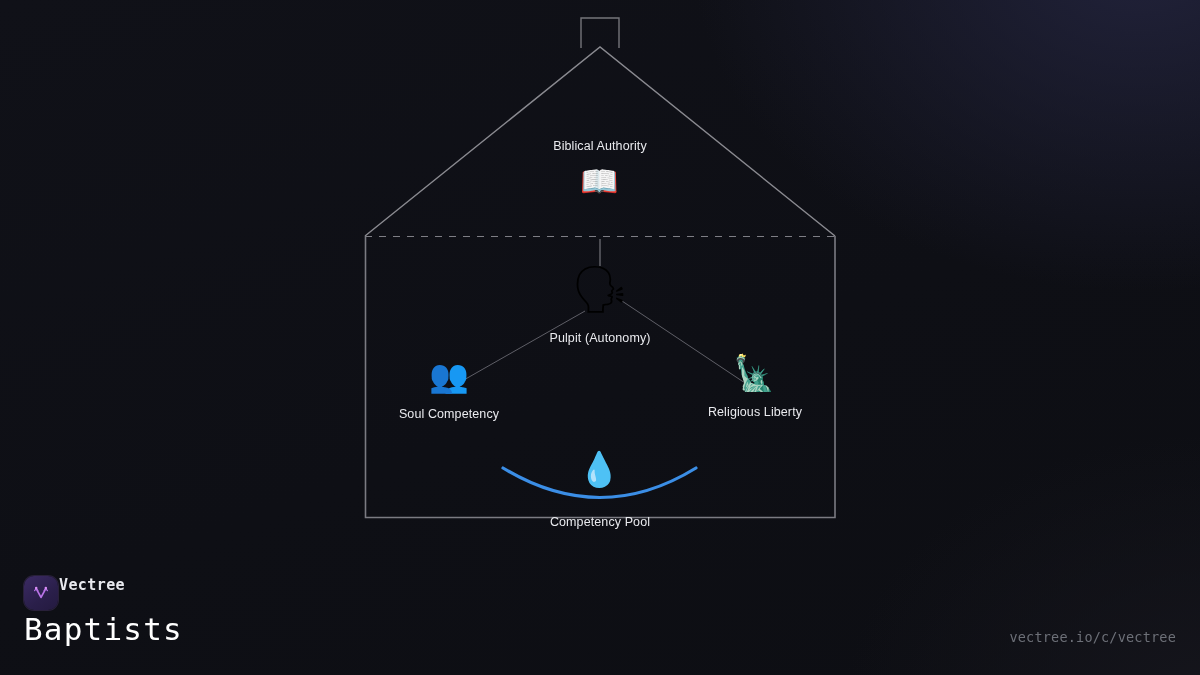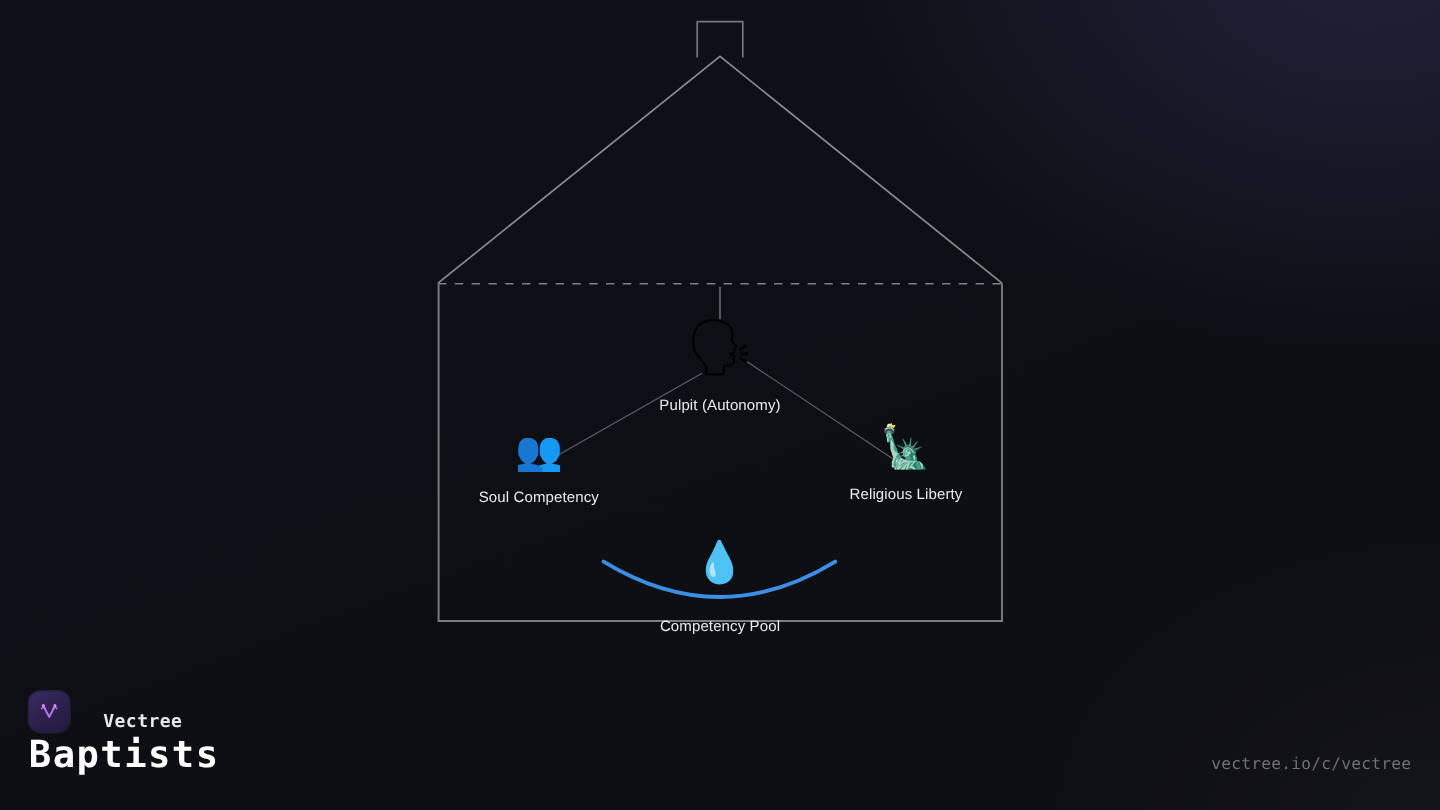--- a/index.html
+++ b/index.html
@@ -77,22 +77,22 @@
   
   #footer {
     position:absolute;
     left:0; right:0; bottom:0;
     height:110px;
   }
   #brand {
     position:absolute;
     left:24px; top:11px;
     display:flex;
-    align-items:flex-end;
-    gap:28px;
+    align-items:flex-start;
+    gap:1px;
   }
   #brand-logo {
     width:34px; height:34px;
     border-radius:10px;
     background:linear-gradient(145deg,#3b2a63 0%,#2a1f4a 60%,#241a40 100%);
     display:flex; align-items:center; justify-content:center;
     box-shadow:0 0 0 1px rgba(160,110,220,.18);
   }
   #brand-name {
     color:#e8e9ee;
@@ -100,21 +100,21 @@
     font-size:15px;
     font-weight:bold;
     letter-spacing:.4px;
   }
   #page-title {
     position:absolute;
     left:24px; top:49px;
     color:#ffffff;
     font-family:"DejaVu Sans Mono", monospace;
     font-size:31px;
-    font-weight:bold;
+    font-weight:normal;
     letter-spacing:1.2px;
     line-height:1;
   }
   #footer-url {
     position:absolute;
     right:24px; bottom:30px;
     color:#6d7078;
     font-family:"DejaVu Sans Mono", monospace;
     font-size:13.5px;
     letter-spacing:.2px;
@@ -137,20 +137,24 @@
 
     <line x1="600" y1="239" x2="600" y2="266" stroke="#6d6d74" stroke-width="1.3"></line>
 
     <line x1="585" y1="311" x2="455" y2="385" stroke="#5f5f67" stroke-width="1"></line>
 
     <line x1="622" y1="301" x2="748" y2="385" stroke="#5f5f67" stroke-width="1"></line>
 
     <path d="M503,468 Q600,527 696,468" fill="none" stroke="#3b8ee6" stroke-width="3.2" stroke-linecap="round"></path>
   </svg>
 
+  <div class="node" id="node-biblical-authority">
+    <span class="label">Biblical Authority</span>
+    <span class="emoji">📖</span>
+  </div>
 
   <div class="node" id="node-pulpit">
     <span class="emoji">🗣</span>
     <span class="label">Pulpit (Autonomy)</span>
   </div>
 
   <div class="node" id="node-soul-competency">
     <span class="emoji">👥</span>
     <span class="label">Soul Competency</span>
   </div>

